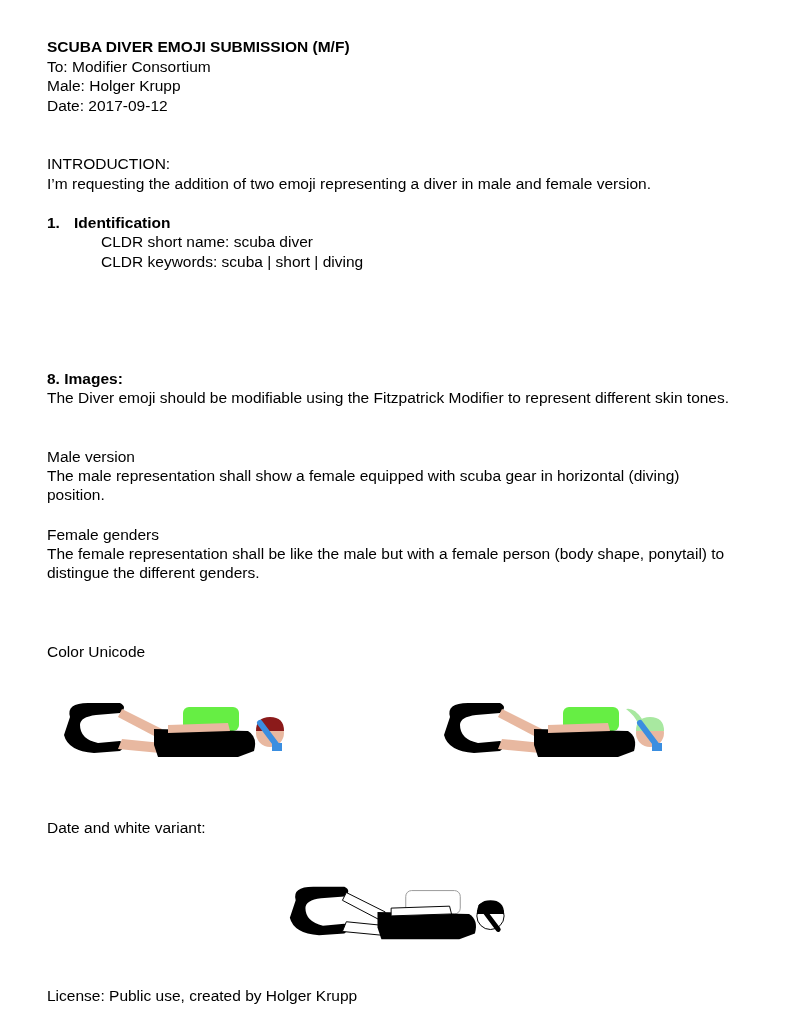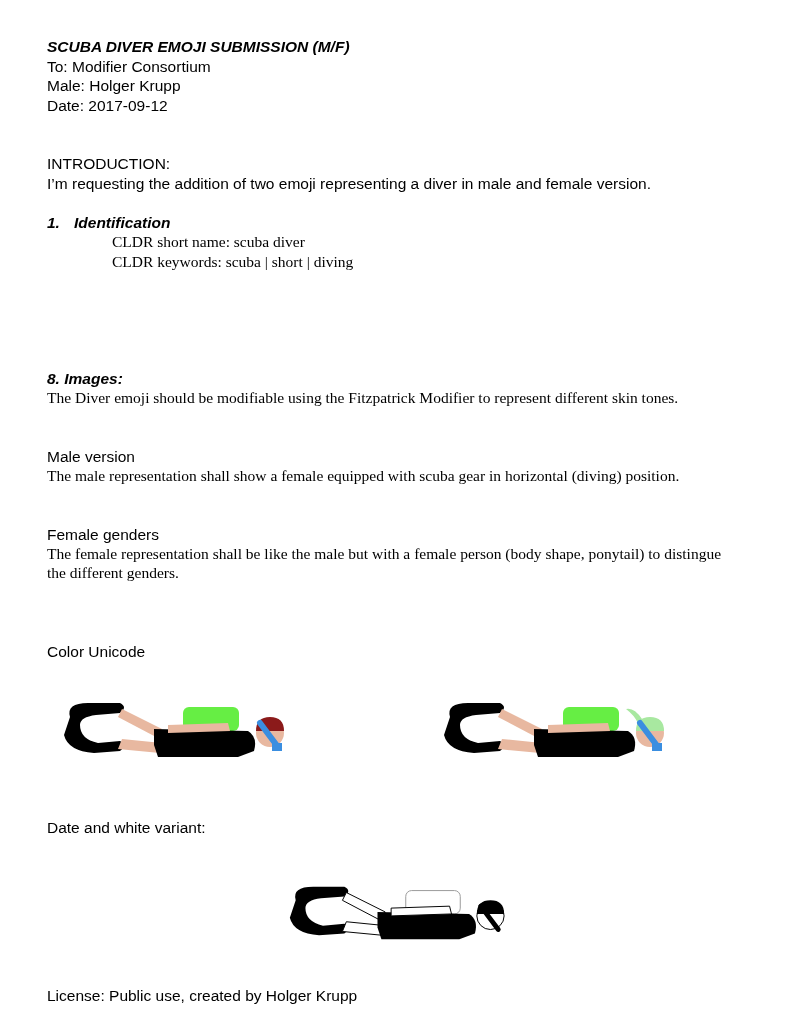--- a/index.html
+++ b/index.html
@@ -2,24 +2,24 @@
 <html><head>
 <meta charset="utf-8">
 <style>
   html, body { margin: 0; padding: 0; background: #ffffff; }
   body {
     width: 785px; height: 1024px; position: relative; overflow: hidden;
     font-family: "Liberation Sans", sans-serif; color: #000;
     font-size: 15.5px;
   }
   .line { position: absolute; left: 47px; white-space: nowrap; line-height: 19px; }
-  .bold { font-weight: bold; font-style: italic; }
-  .indent { left: 112px; font-family: Liberation Serif, serif; }
+  .bold { font-weight: bold; }
+  .indent { left: 101px; }
   .num { display: inline-block; width: 27px; }
-  .wrap { white-space: normal; width: 690px; font-family: Liberation Serif, serif; }
+  .wrap { white-space: normal; width: 690px; }
   .diver { position: absolute; }
 </style>
 </head>
 <body>
 
 <div>
   <div class="line bold" style="top:37px">SCUBA DIVER EMOJI SUBMISSION (M/F)</div>
   <div class="line" style="top:57px">To: Modifier Consortium</div>
   <div class="line" style="top:76px">Male: Holger Krupp</div>
   <div class="line" style="top:96px">Date: 2017-09-12</div>

